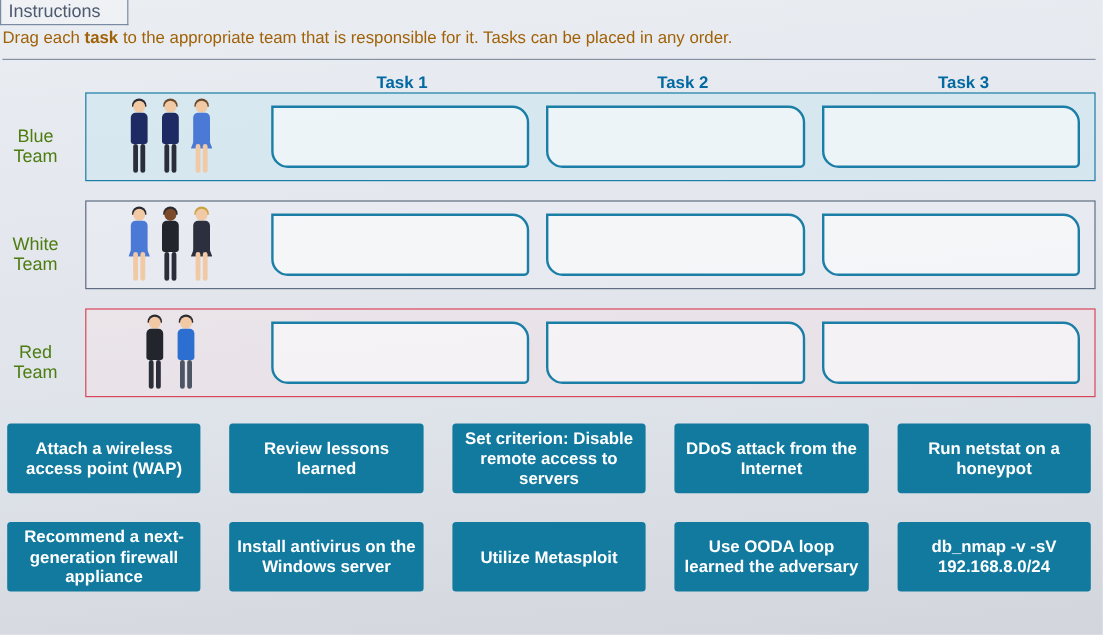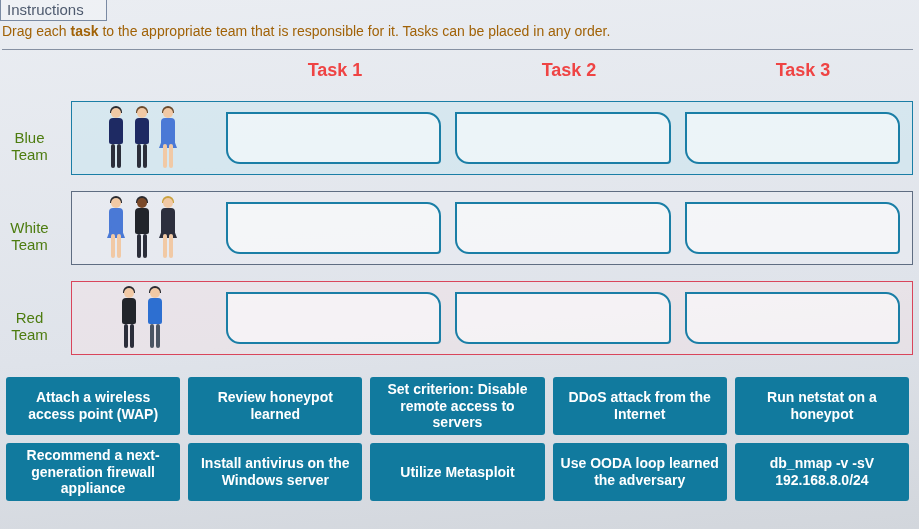--- a/index.html
+++ b/index.html
@@ -36,25 +36,25 @@
     border-top: 1px solid #8590a2;
     margin: 0 0 4px 0;
   }
   .grid {
     display: grid;
     grid-template-columns: 55px 140px 1fr 1fr 1fr;
     column-gap: 14px;
     align-items: center;
   }
   .col-head {
-    font-size: 18px;
+    font-size: 14px;
     font-weight: 600;
-    color: #ef4444;
+    color: #0369a1;
     text-align: center;
-    padding: 6px 0 20px 0;
+    padding: 6px 0 1px 0;
   }
   .team-label {
     font-size: 15px;
     line-height: 1.15;
     color: #4d7c0f;
     text-align: center;
     white-space: pre-line;
   }
   .row-box {
     grid-column: 2 / span 4;
@@ -84,21 +84,21 @@
     border: 2px solid #1a7ea6;
     border-radius: 0 14px 4px 14px;
     background: rgba(255,255,255,0.55);
   }
   .task-bank {
     margin-top: 6px;
     padding: 0 4px;
     display: grid;
     grid-template-columns: repeat(5, 1fr);
     grid-template-rows: 58px 58px;
-    gap: 8px;
+    gap: 24px;
   }
   .task-card {
     background: #117a9e;
     color: #ffffff;
     font-size: 14px;
     font-weight: 600;
     display: flex;
     align-items: center;
     justify-content: center;
     text-align: center;
@@ -246,21 +246,21 @@
       <div class="dropslot"></div>
       <div class="dropslot"></div>
     </div>
   </div>
 
   <div class="task-bank">
     <div class="task-card">
         <span>Attach a wireless access point (WAP)</span>
       </div>
     <div class="task-card">
-        <span>Review honeypot learned</span>
+        <span>Review lessons learned</span>
       </div>
     <div class="task-card">
         <span>Set criterion: Disable remote access to servers</span>
       </div>
     <div class="task-card">
         <span>DDoS attack from the Internet</span>
       </div>
     <div class="task-card">
         <span>Run netstat on a honeypot</span>
       </div>

